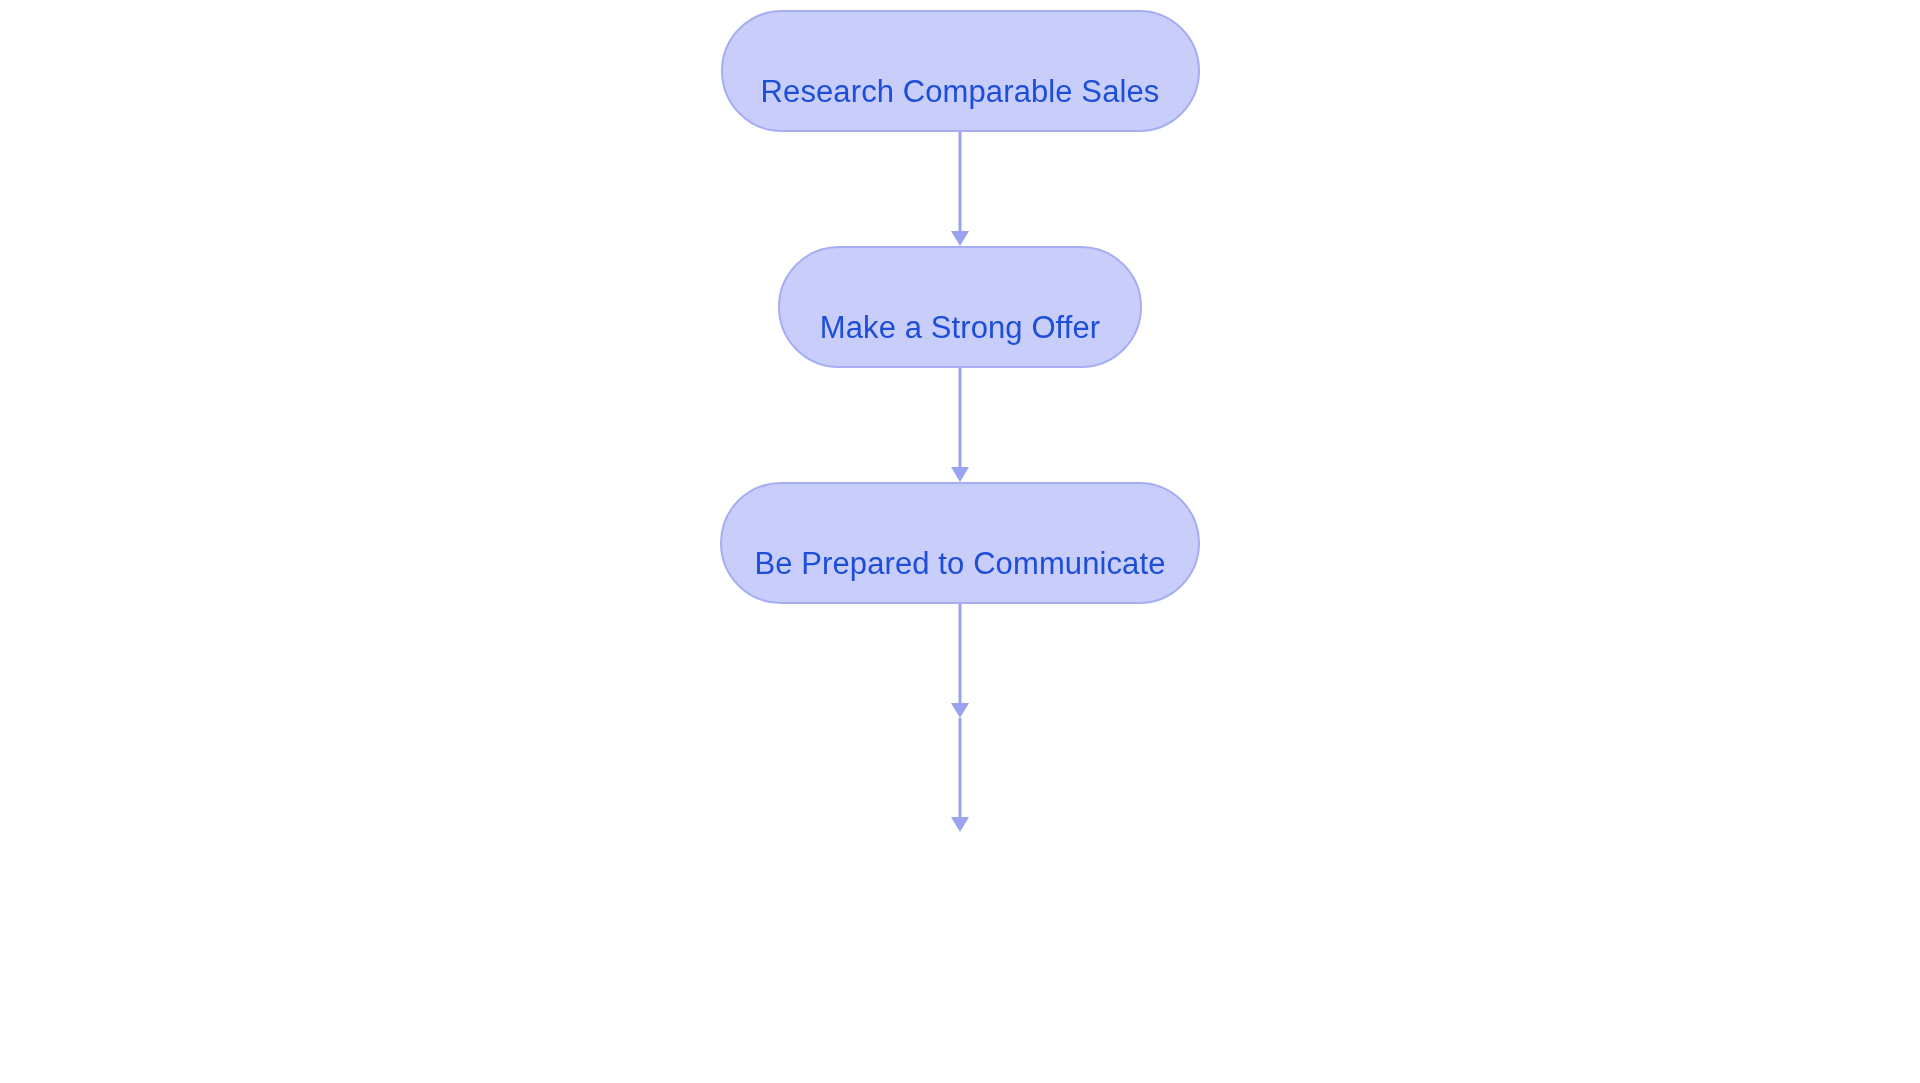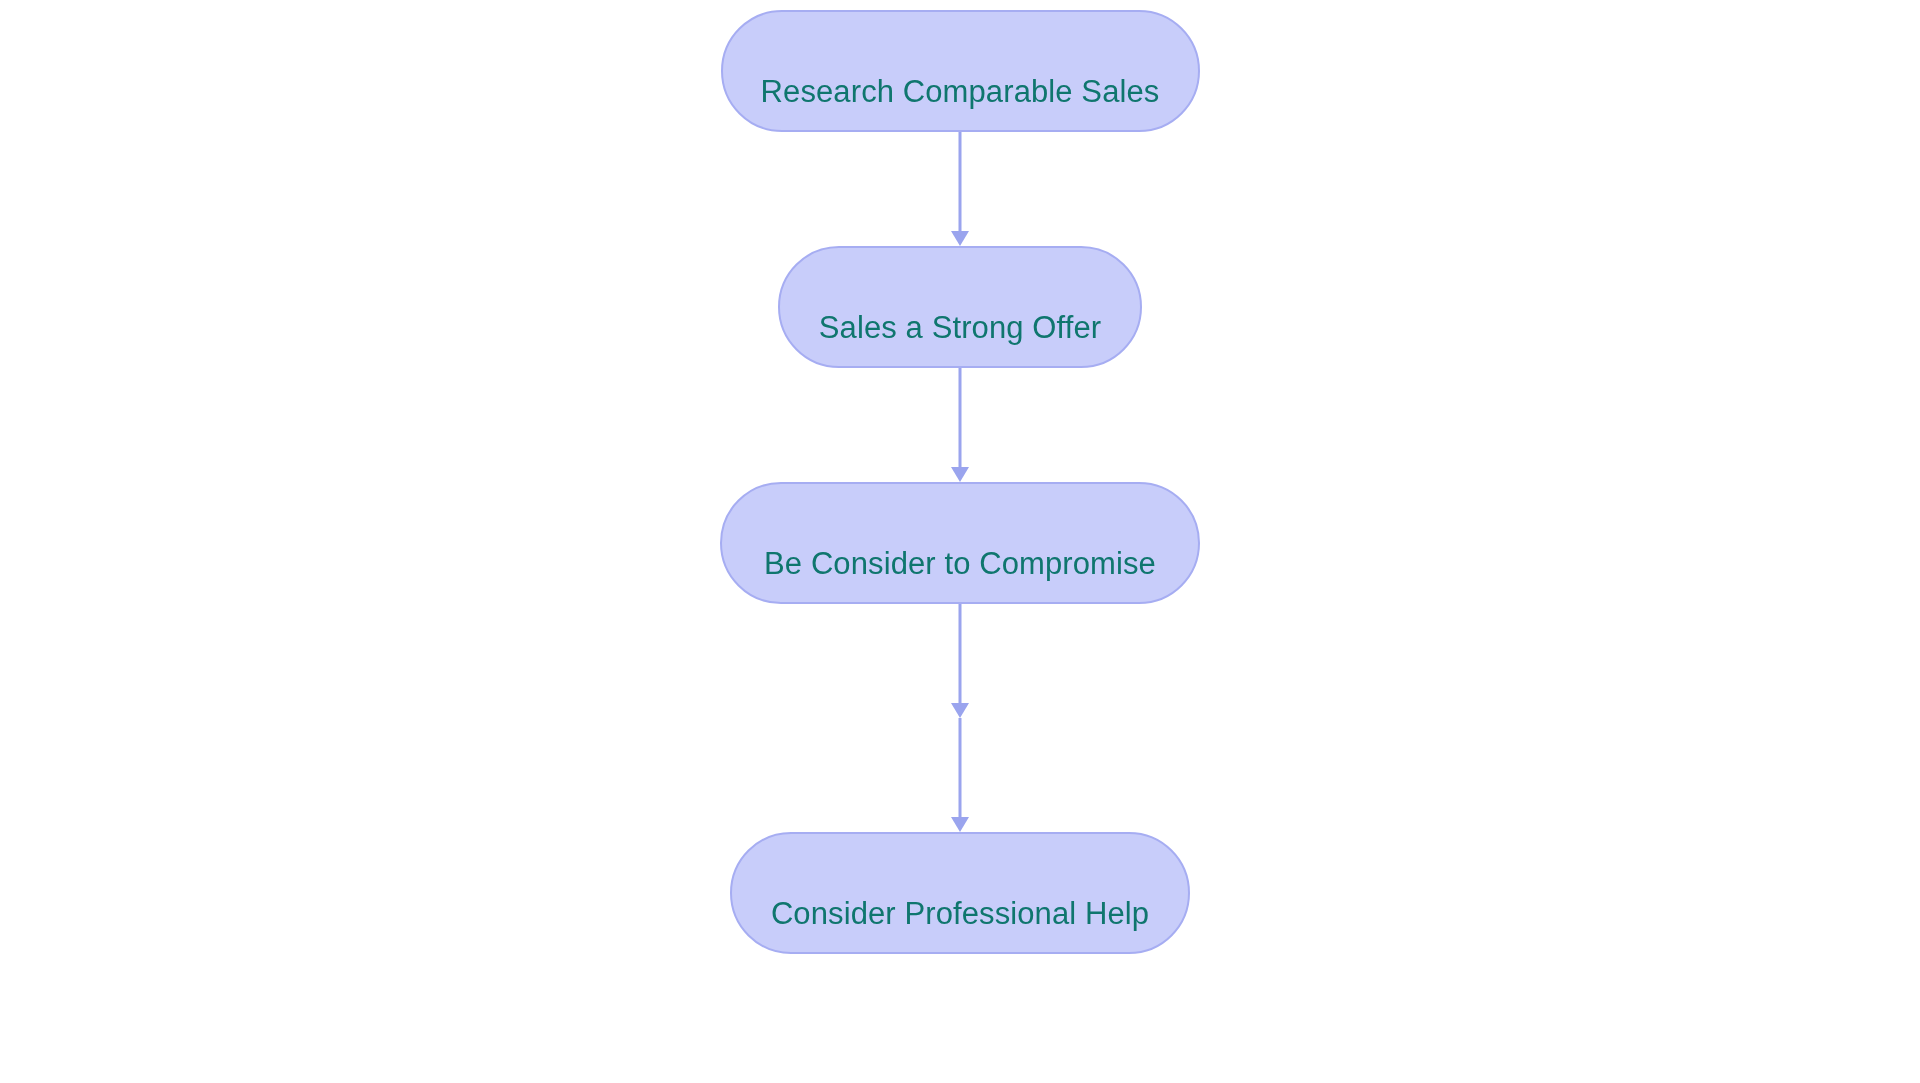--- a/index.html
+++ b/index.html
@@ -40,21 +40,21 @@
     border-radius: 61px;
     background: #c8cdfa;
     border: 2px solid #a6adf2;
     display: flex;
     align-items: center;
     justify-content: center;
     flex: 0 0 auto;
   }
 
   .node-label {
-    color: #0f766e;
+    color: #1d4ed8;
     font-size: 31px;
     font-weight: 400;
     letter-spacing: 0.1px;
     line-height: 1;
     white-space: nowrap;
     font-family: "Liberation Sans", sans-serif;
     margin-top: 40px;
   }
 
   .node-0 { width: 479px; margin-top: 10px; }
@@ -100,41 +100,38 @@
     <div class="node node-0">
       <span class="node-label">Research Comparable Sales</span>
     </div>
 
     <div class="connector">
       <div class="connector-line"></div>
       <div class="connector-arrowhead"></div>
     </div>
 
     <div class="node node-1">
-      <span class="node-label">Sales a Strong Offer</span>
+      <span class="node-label">Make a Strong Offer</span>
     </div>
 
     <div class="connector">
       <div class="connector-line"></div>
       <div class="connector-arrowhead"></div>
     </div>
 
     <div class="node node-2">
-      <span class="node-label">Be Consider to Compromise</span>
+      <span class="node-label">Be Prepared to Communicate</span>
     </div>
 
     <div class="connector">
       <div class="connector-line"></div>
       <div class="connector-arrowhead"></div>
     </div>
 
 
     <div class="connector">
       <div class="connector-line"></div>
       <div class="connector-arrowhead"></div>
     </div>
 
-    <div class="node node-4">
-      <span class="node-label">Consider Professional Help</span>
-    </div>
 
   </div>
 </div>
 
 </body></html>

